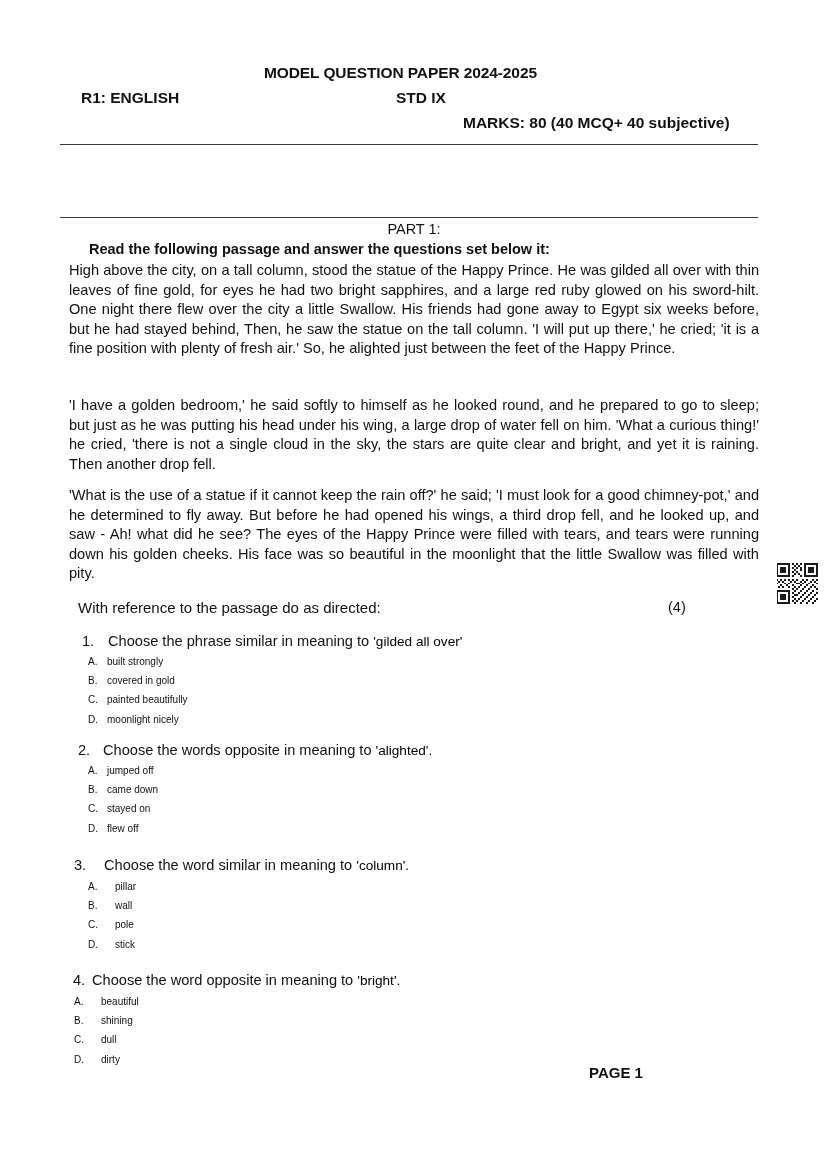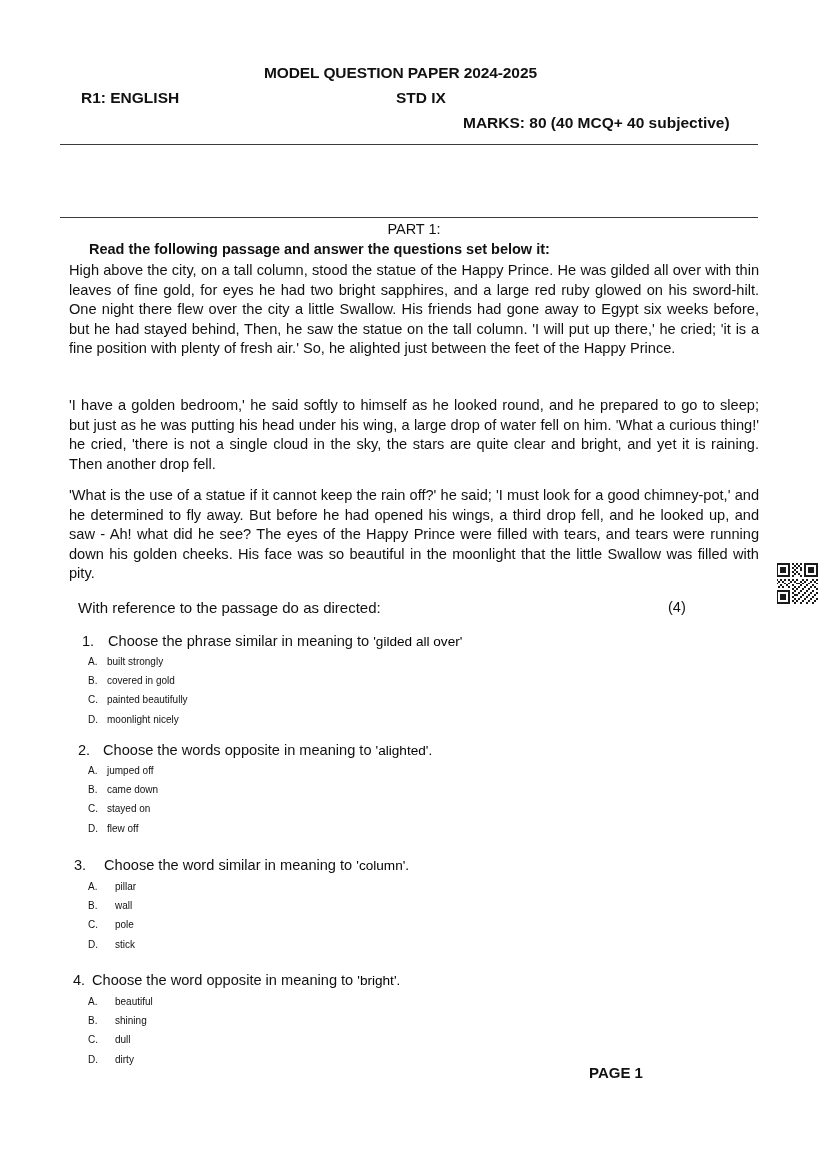--- a/index.html
+++ b/index.html
@@ -177,21 +177,21 @@
   .q2 .opts { margin-left: 10px; margin-top: 1px; }
   .q2 .opt-letter { display: inline-block; width: 19px; }
 
   .q3 { left: 74px; top: 856px; }
   .q3 .q-num { display: inline-block; width: 30px; }
   .q3 .opts { margin-left: 14px; margin-top: 2px; }
   .q3 .opt-letter { display: inline-block; width: 27px; }
 
   .q4 { left: 73px; top: 971px; }
   .q4 .q-num { display: inline-block; width: 19px; }
-  .q4 .opts { margin-left: 15px; margin-top: 2px; }
+  .q4 .opts { margin-left: 1px; margin-top: 2px; }
   .q4 .opt-letter { display: inline-block; width: 27px; }
 
   .opt-row { line-height: 19.2px; }
 
   
   .page-footer {
     position: absolute;
     left: 589px;
     top: 1064px;
     font-size: 15px;

